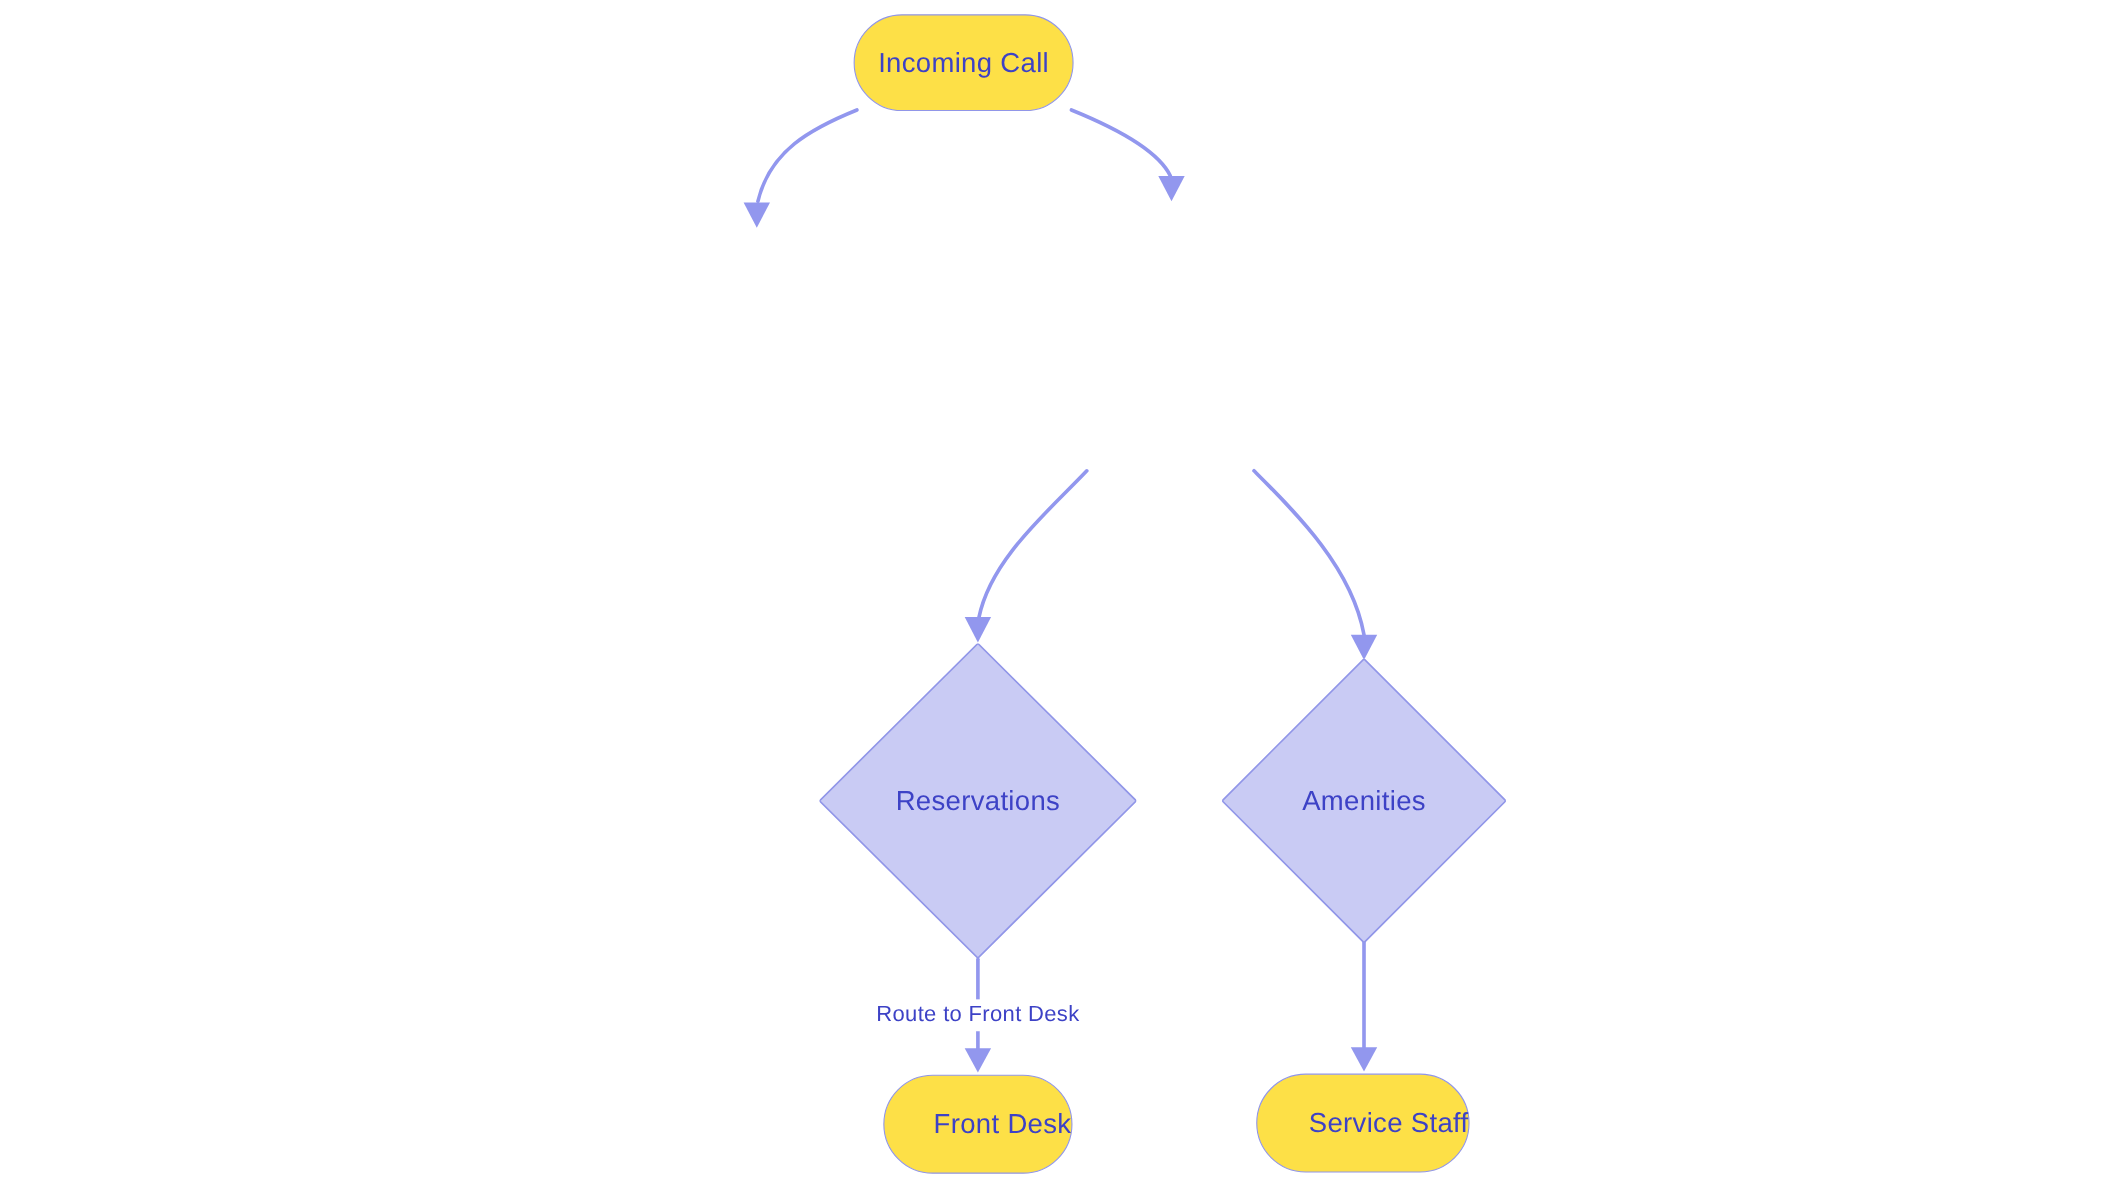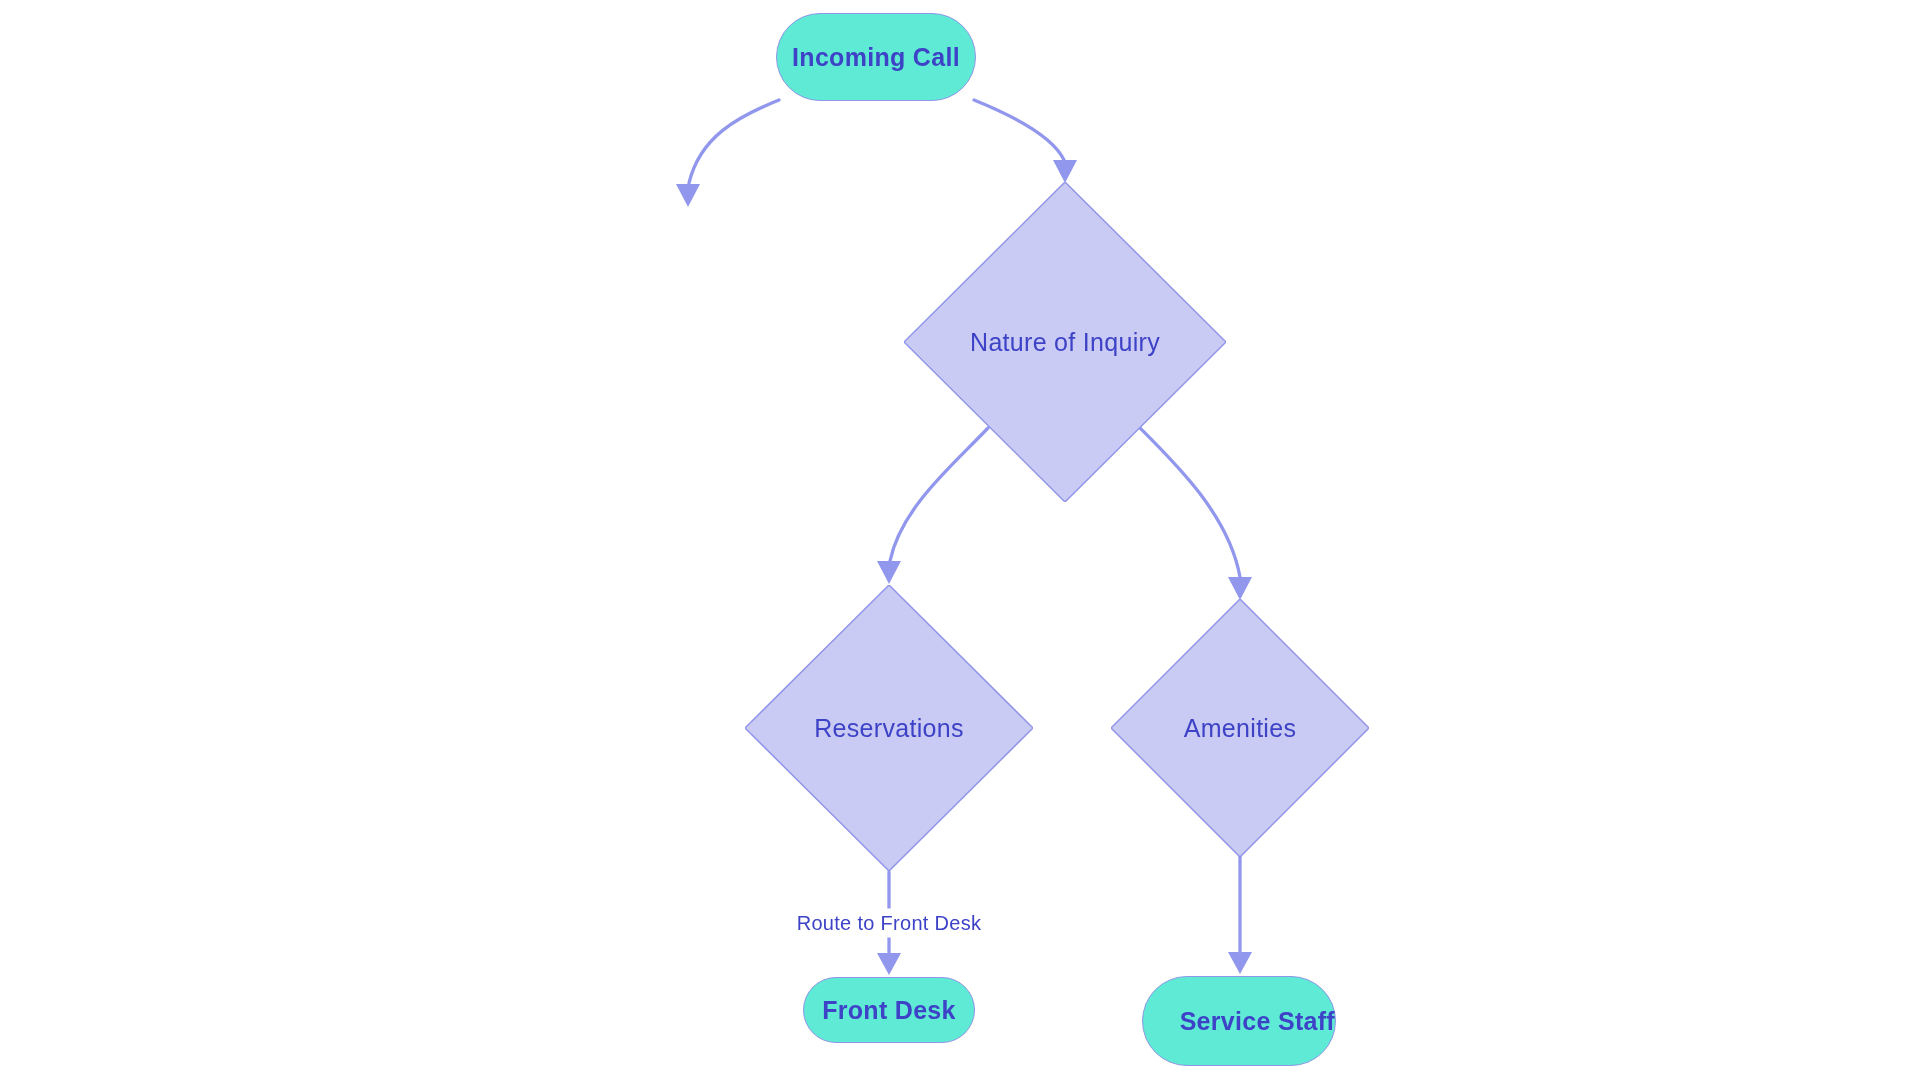--- a/index.html
+++ b/index.html
@@ -52,24 +52,23 @@
     stroke: #9196e8;
     stroke-width: 1.5px;
   }
   .node-label {
     position: relative;
     z-index: 2;
     text-align: center;
     white-space: nowrap;
   }
   .stadium {
-    background: #5eead4;
+    background: #fde047;
     border: 1.5px solid #9196e8;
     border-radius: 45px;
-    font-weight: bold;
   }
   .edge-label {
     position: absolute;
     transform: translate(-50%, -50%);
     background: #ffffff;
     color: #3d42c6;
     font-size: 20px;
     letter-spacing: 0.3px;
     padding: 3px 8px;
     white-space: nowrap;
@@ -99,42 +98,36 @@
 
     <path class="edge-path" d="M 1240 856 L 1240 953"></path>
     <polygon class="arrowhead" points="1240,974 1228,952 1252,952"></polygon>
   </svg>
 
   <div class="node stadium" style="left:776px; top:13px; width:200px; height:88px;">
     <span class="node-label">Incoming Call</span>
   </div>
 
 
-  <div class="node" style="left:904px; top:182px; width:322px; height:320px;">
-    <svg class="shape-svg" viewBox="0 0 100 100" preserveAspectRatio="none">
-      <polygon class="diamond-poly" vector-effect="non-scaling-stroke" points="50,0 100,50 50,100 0,50"></polygon>
-    </svg>
-    <span class="node-label">Nature of Inquiry</span>
-  </div>
 
   <div class="node" style="left:1111px; top:599px; width:258px; height:258px;">
     <svg class="shape-svg" viewBox="0 0 100 100" preserveAspectRatio="none">
       <polygon class="diamond-poly" vector-effect="non-scaling-stroke" points="50,0 100,50 50,100 0,50"></polygon>
     </svg>
     <span class="node-label">Amenities</span>
   </div>
 
   <div class="node" style="left:745px; top:585px; width:288px; height:286px;">
     <svg class="shape-svg" viewBox="0 0 100 100" preserveAspectRatio="none">
       <polygon class="diamond-poly" vector-effect="non-scaling-stroke" points="50,0 100,50 50,100 0,50"></polygon>
     </svg>
     <span class="node-label">Reservations</span>
   </div>
 
-  <div class="node stadium" style="left:803px; top:977px; width:172px; height:66px;">
+  <div class="node stadium" style="left:803px; top:977px; width:172px; height:90px;justify-content:flex-end;">
     <span class="node-label">Front Desk</span>
   </div>
 
   <div class="node stadium" style="left:1142px; top:976px; width:194px; height:90px;justify-content:flex-end;">
     <span class="node-label">Service Staff</span>
   </div>
 
   <div class="edge-label" style="left:889px; top:923px;">Route to Front Desk</div>
 
 

